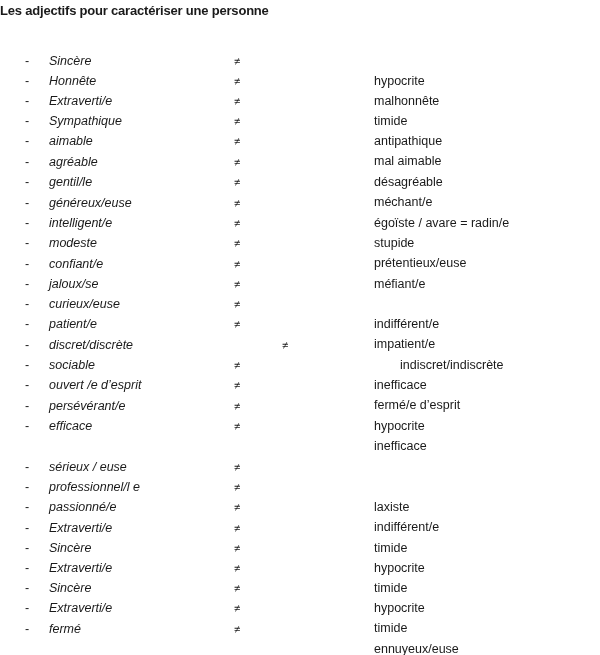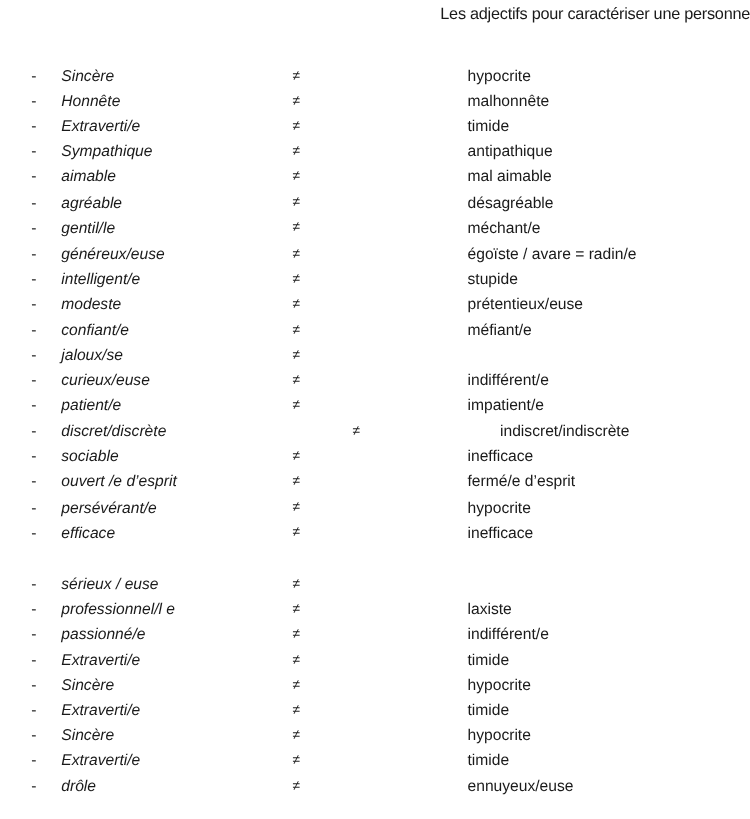--- a/index.html
+++ b/index.html
@@ -1,25 +1,25 @@
 <!DOCTYPE html>
 <html><head>
 <meta charset="utf-8">
 <style>
   html, body { margin: 0; padding: 0; background: #ffffff; }
   body { width: 600px; height: 655px; position: relative; overflow: hidden;
          font-family: "Liberation Sans", "DejaVu Sans", sans-serif; color: #1a1a1a; }
-  .title { position: absolute; top: 3px; left: 0; width: 600px; text-align: right;
-           font-size: 13px; font-weight: normal; letter-spacing: -0.2px; }
+  .title { position: absolute; top: 3px; left: 0; width: 600px; text-align: left;
+           font-size: 13px; font-weight: bold; letter-spacing: -0.2px; }
   .row { position: absolute; left: 0; width: 600px; height: 18px; font-size: 12.5px; line-height: 18px; }
   .dash { position: absolute; left: 25px; }
   .word { position: absolute; left: 49px; white-space: nowrap; font-style: italic; }
   .neq  { position: absolute; left: 234px; font-size: 11px; }
   .neq.shifted { left: 282px; }
-  .opp  { position: absolute; left: 374px; white-space: nowrap; }
+  .opp  { position: absolute; left: 374px; white-space: nowrap; margin-top: 20px; }
   .opp.shifted { left: 400px; }
 </style>
 </head>
 <body>
 
 <div class="title">Les adjectifs pour caractériser une personne</div>
 <div id="rows">
     <div class="row" style="top: 52px;">
       <span class="dash">-</span>
       <span class="word">Sincère</span>
@@ -176,17 +176,17 @@
       <span class="opp">hypocrite</span>
     </div>
     <div class="row" style="top: 599px;">
       <span class="dash">-</span>
       <span class="word">Extraverti/e</span>
       <span class="neq">≠</span>
       <span class="opp">timide</span>
     </div>
     <div class="row" style="top: 620px;">
       <span class="dash">-</span>
-      <span class="word">drôle</span>
+      <span class="word">fermé</span>
       <span class="neq">≠</span>
       <span class="opp">ennuyeux/euse</span>
     </div>
   </div>
 
 </body></html>

